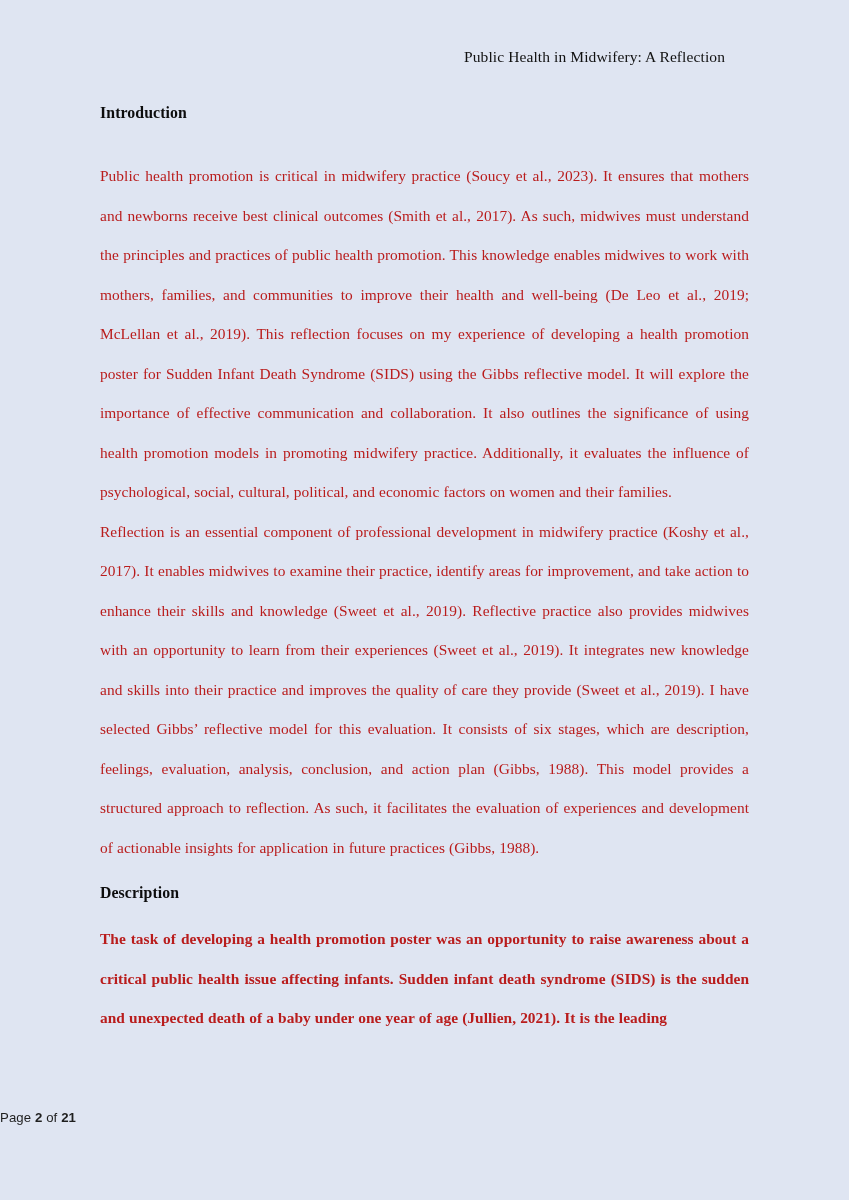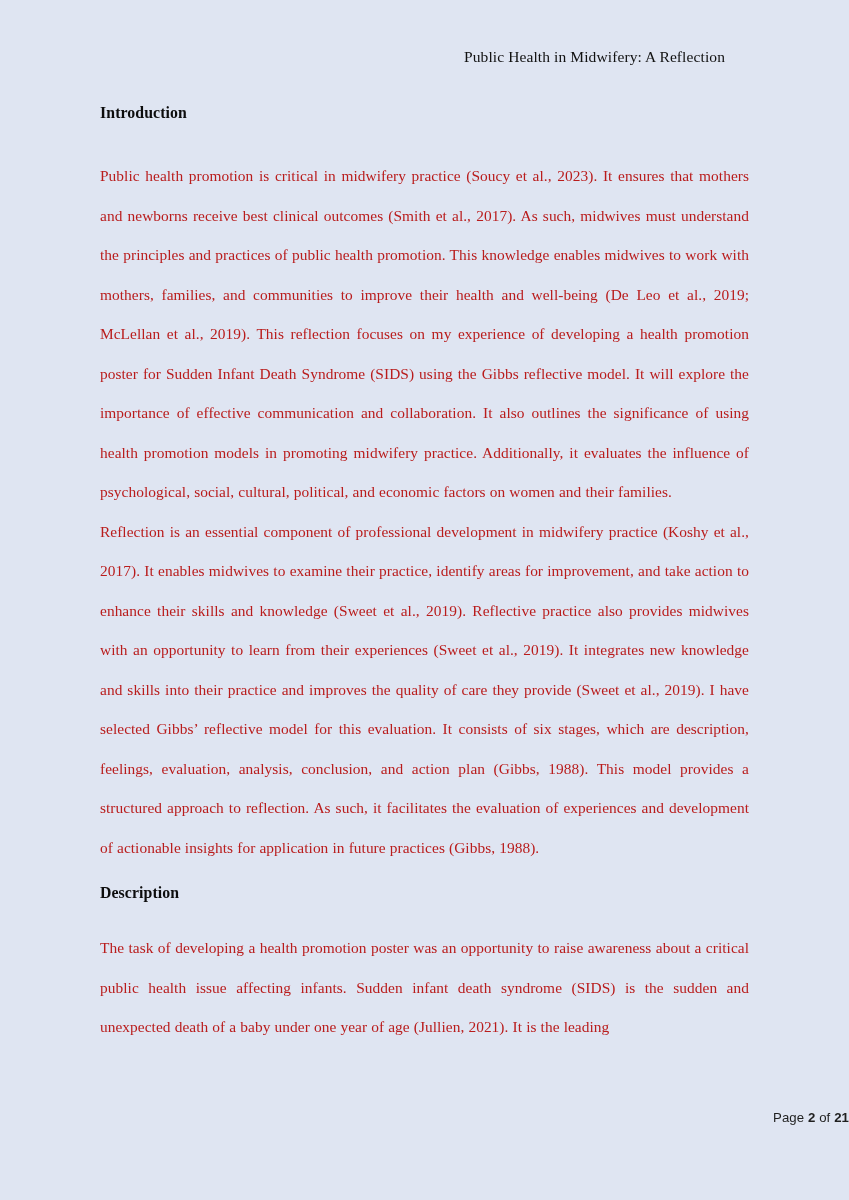--- a/index.html
+++ b/index.html
@@ -55,48 +55,49 @@
     letter-spacing: 0.1px;
     color: #0d0d0d;
   }
 
   h2.section-heading.first {
     margin-bottom: 30px;
   }
 
   h2.section-heading.later {
     margin-top: 13px;
-    margin-bottom: 22px;
+    margin-bottom: 13px;
     font-family: Liberation Serif, serif;
   }
 
   p.body-para {
     font-size: 15.4px;
     line-height: 39.5px;
     margin: 0;
     padding: 0;
     text-align: justify;
     text-justify: inter-word;
     letter-spacing: 0.05px;
     word-spacing: 0.2px;
     color: #b91c1c;
     hyphens: none;
   }
 
   p.body-para.last-open {
     text-align: justify;
+    font-weight: bold;
   }
 
   
   .page-footer {
     position: absolute;
     left: 0;
     top: 1110px;
     width: 849px;
-    text-align: right;
+    text-align: left;
     font-family: "Liberation Sans", "DejaVu Sans", sans-serif;
     font-size: 13.2px;
     color: #1f1f1f;
     letter-spacing: 0.1px;
   }
   .page-footer .num {
     font-weight: bold;
   }
   .page-footer .lbl {
     font-weight: normal;

